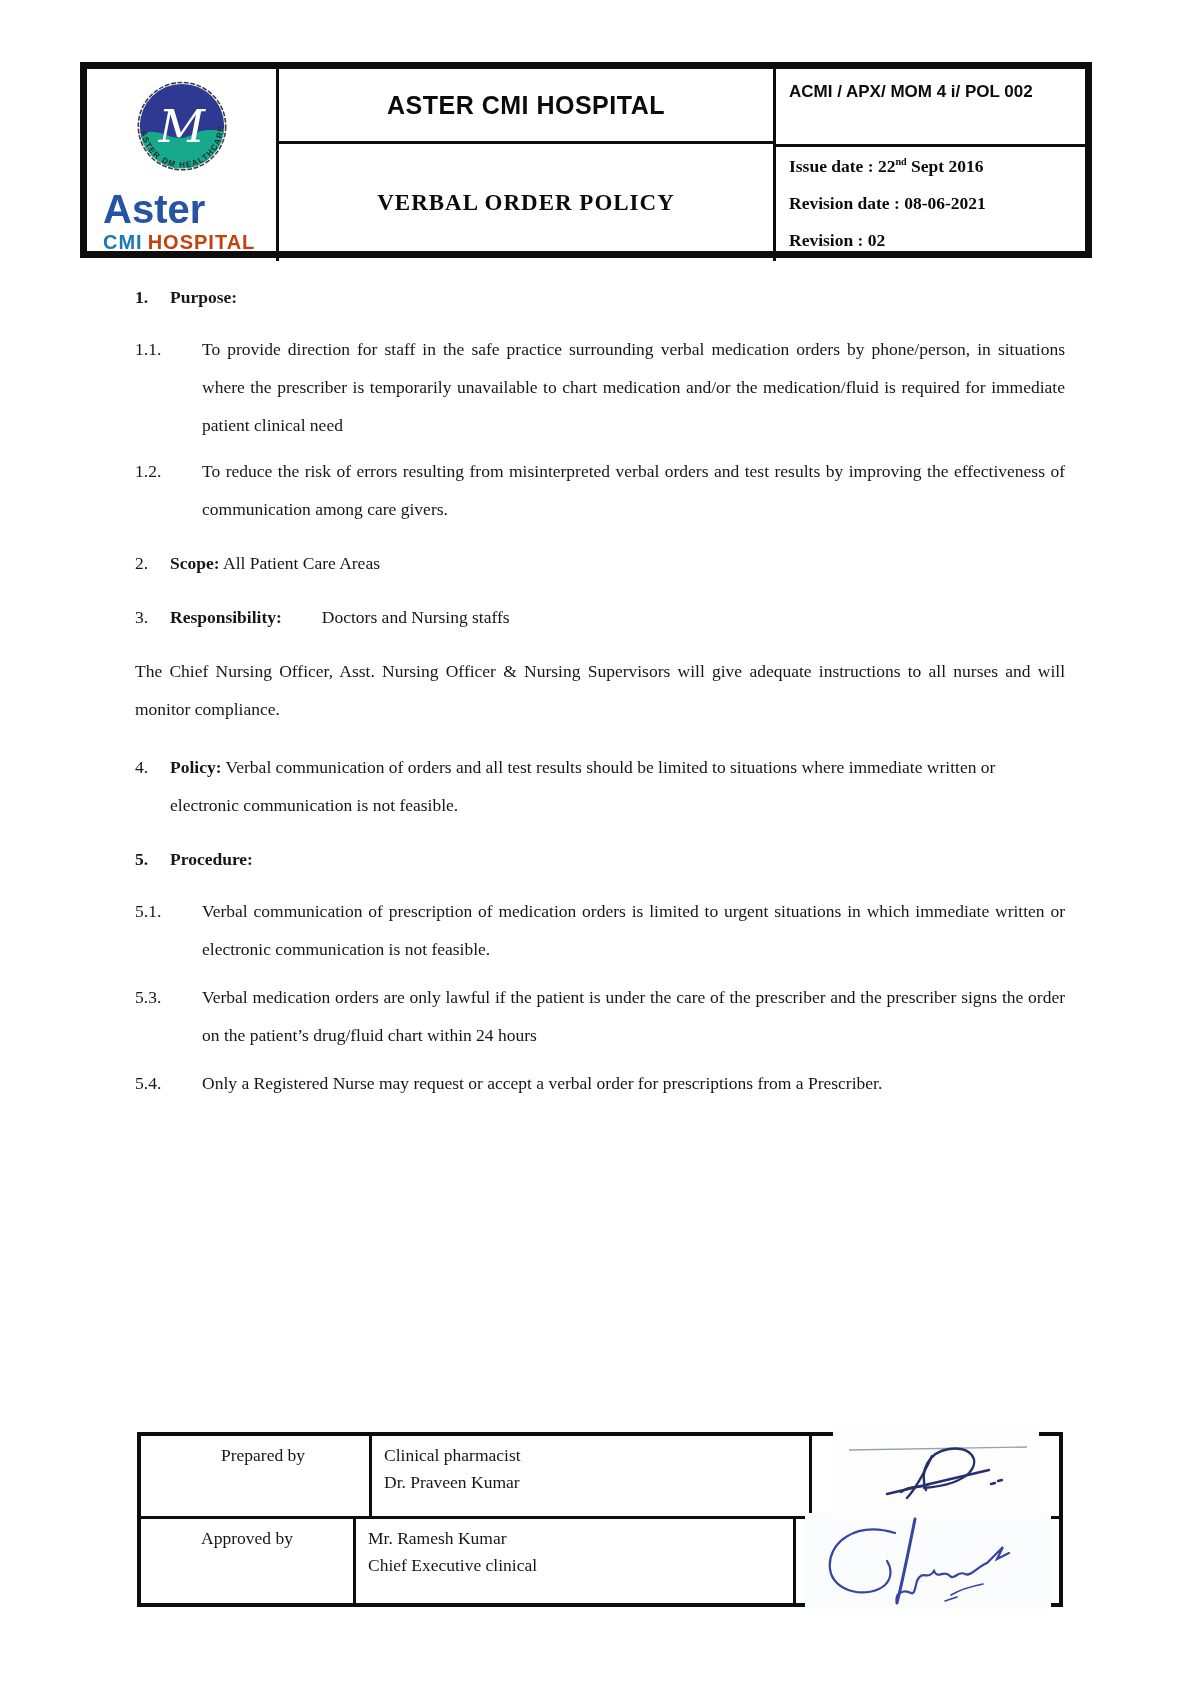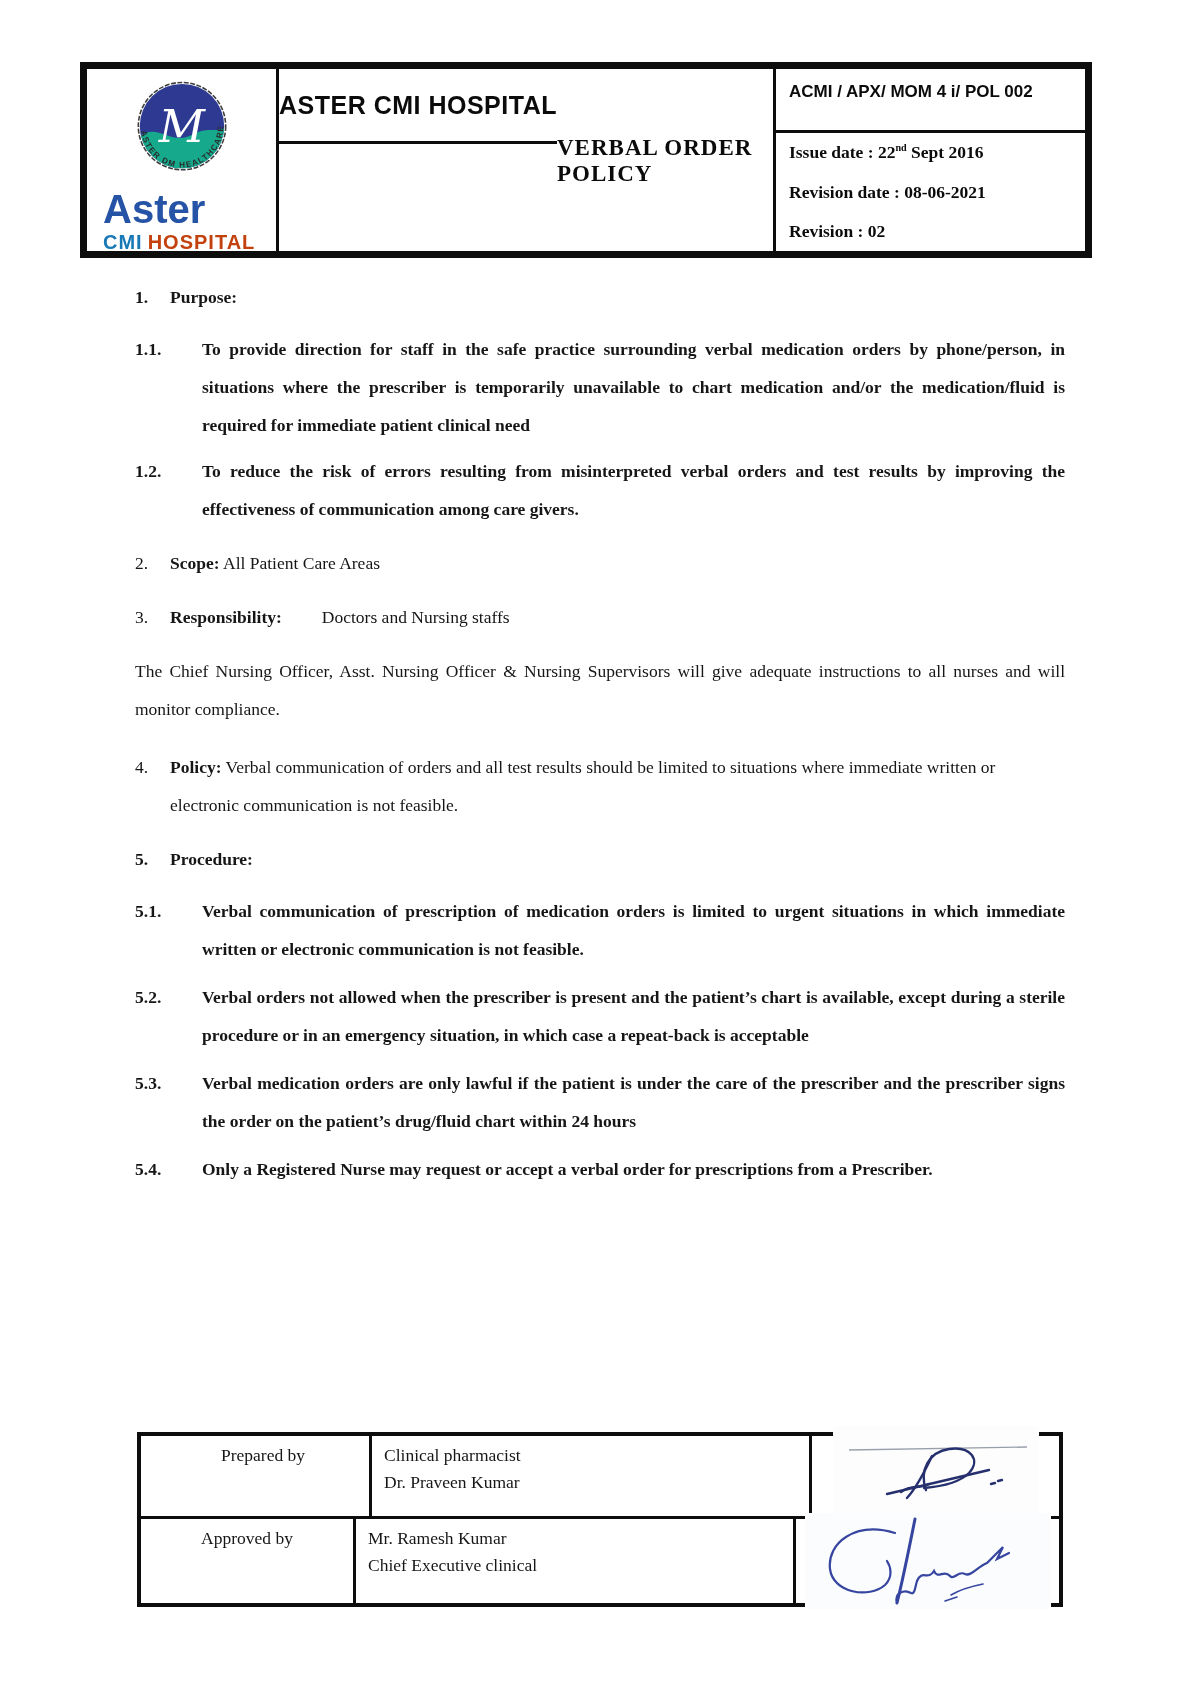--- a/index.html
+++ b/index.html
@@ -16,39 +16,39 @@
   }
   .logo-cell{border-right:3px solid #0d0d0d;display:flex;flex-direction:column;
     align-items:flex-start;padding:10px 0 0 16px;box-sizing:border-box;}
   .logo-wordmark{line-height:1;margin-top:2px;}
   .logo-aster{font-family:"Liberation Sans", sans-serif;font-weight:bold;
     font-size:40px;color:#2553a5;letter-spacing:0px;display:block;}
   .logo-sub{font-family:"Liberation Sans", sans-serif;font-weight:bold;
     font-size:20px;letter-spacing:1px;display:block;margin-top:3px;}
   .logo-cmi{color:#1879b6;}
   .logo-hospital{color:#c2410c;margin-left:5px;}
-  .mid-cell{border-right:3px solid #0d0d0d;display:flex;flex-direction:row;box-sizing:border-box;}
+  .mid-cell{border-right:3px solid #0d0d0d;display:flex;flex-direction:column;box-sizing:border-box;}
   .mid-top{height:75px;border-bottom:3px solid #0d0d0d;display:flex;align-items:center;
     justify-content:center;font-family:"Liberation Sans", sans-serif;font-weight:bold;
     font-size:25px;letter-spacing:0.5px;color:#0b0b0b;box-sizing:border-box;}
   .mid-bottom{flex:1;display:flex;align-items:center;justify-content:center;
     font-weight:bold;font-size:23px;letter-spacing:1px;color:#0b0b0b;}
   .right-cell{display:flex;flex-direction:column;box-sizing:border-box;}
-  .right-top{height:64px;border-bottom:3px solid #0d0d0d;box-sizing:border-box;
+  .right-top{height:78px;border-bottom:3px solid #0d0d0d;box-sizing:border-box;
     font-family:"Liberation Sans", sans-serif;font-weight:bold;font-size:17px;
     color:#0b0b0b;padding:13px 4px 0 13px;}
   .right-bottom{flex:1;display:flex;flex-direction:column;justify-content:space-between;
     padding:9px 16px 10px 13px;font-weight:bold;font-size:17.5px;color:#0b0b0b;gap:16px;}
   .right-bottom sup{font-size:0.58em;}
   
   .doc-body{position:absolute;left:135px;top:278px;width:930px;
     font-size:17.5px;line-height:38px;}
   .blk{position:relative;margin:0 0 12px 0;}
   .h-item{padding-left:35px;}
-  .p-item{padding-left:67px;text-align:justify;font-weight:bold;}
+  .p-item{padding-left:67px;text-align:justify;}
   .num{position:absolute;left:0;top:0;}
   .bold{font-weight:bold;}
   .tabgap{margin-left:40px;}
   .mb8{margin-bottom:8px;} .mb14{margin-bottom:14px;} .mb16{margin-bottom:16px;}
   .mb20{margin-bottom:20px;} .mb10{margin-bottom:10px;} .mb0{margin-bottom:0;}
   .plain{text-align:justify;}
   
   .approval{position:absolute;left:137px;top:1432px;width:926px;
     border:4px solid #0d0d0d;box-sizing:border-box;background:#fff;}
   .approval .row{display:grid;grid-template-columns:215px 440px 1fr;}
@@ -147,24 +147,20 @@
     <div class="blk h-item mb14">
       <span class="num bold">5.</span>
       <span class="bold">Procedure:</span>
     </div>
 
     <div class="blk p-item mb10">
       <span class="num">5.1.</span>
       <span>Verbal communication of prescription of medication orders is limited to urgent situations in which immediate written or electronic communication is not feasible.</span>
     </div>
 
-    <div class="blk p-item mb10">
-      <span class="num">5.2.</span>
-      <span>Verbal orders not allowed when the prescriber is present and the patient’s chart is available, except during a sterile procedure or in an emergency situation, in which case a repeat-back is acceptable</span>
-    </div>
 
     <div class="blk p-item mb10">
       <span class="num">5.3.</span>
       <span>Verbal medication orders are only lawful if the patient is under the care of the prescriber and the prescriber signs the order on the patient’s drug/fluid chart within 24 hours</span>
     </div>
 
     <div class="blk p-item mb0">
       <span class="num">5.4.</span>
       <span>Only a Registered Nurse may request or accept a verbal order for prescriptions from a Prescriber.</span>
     </div>

